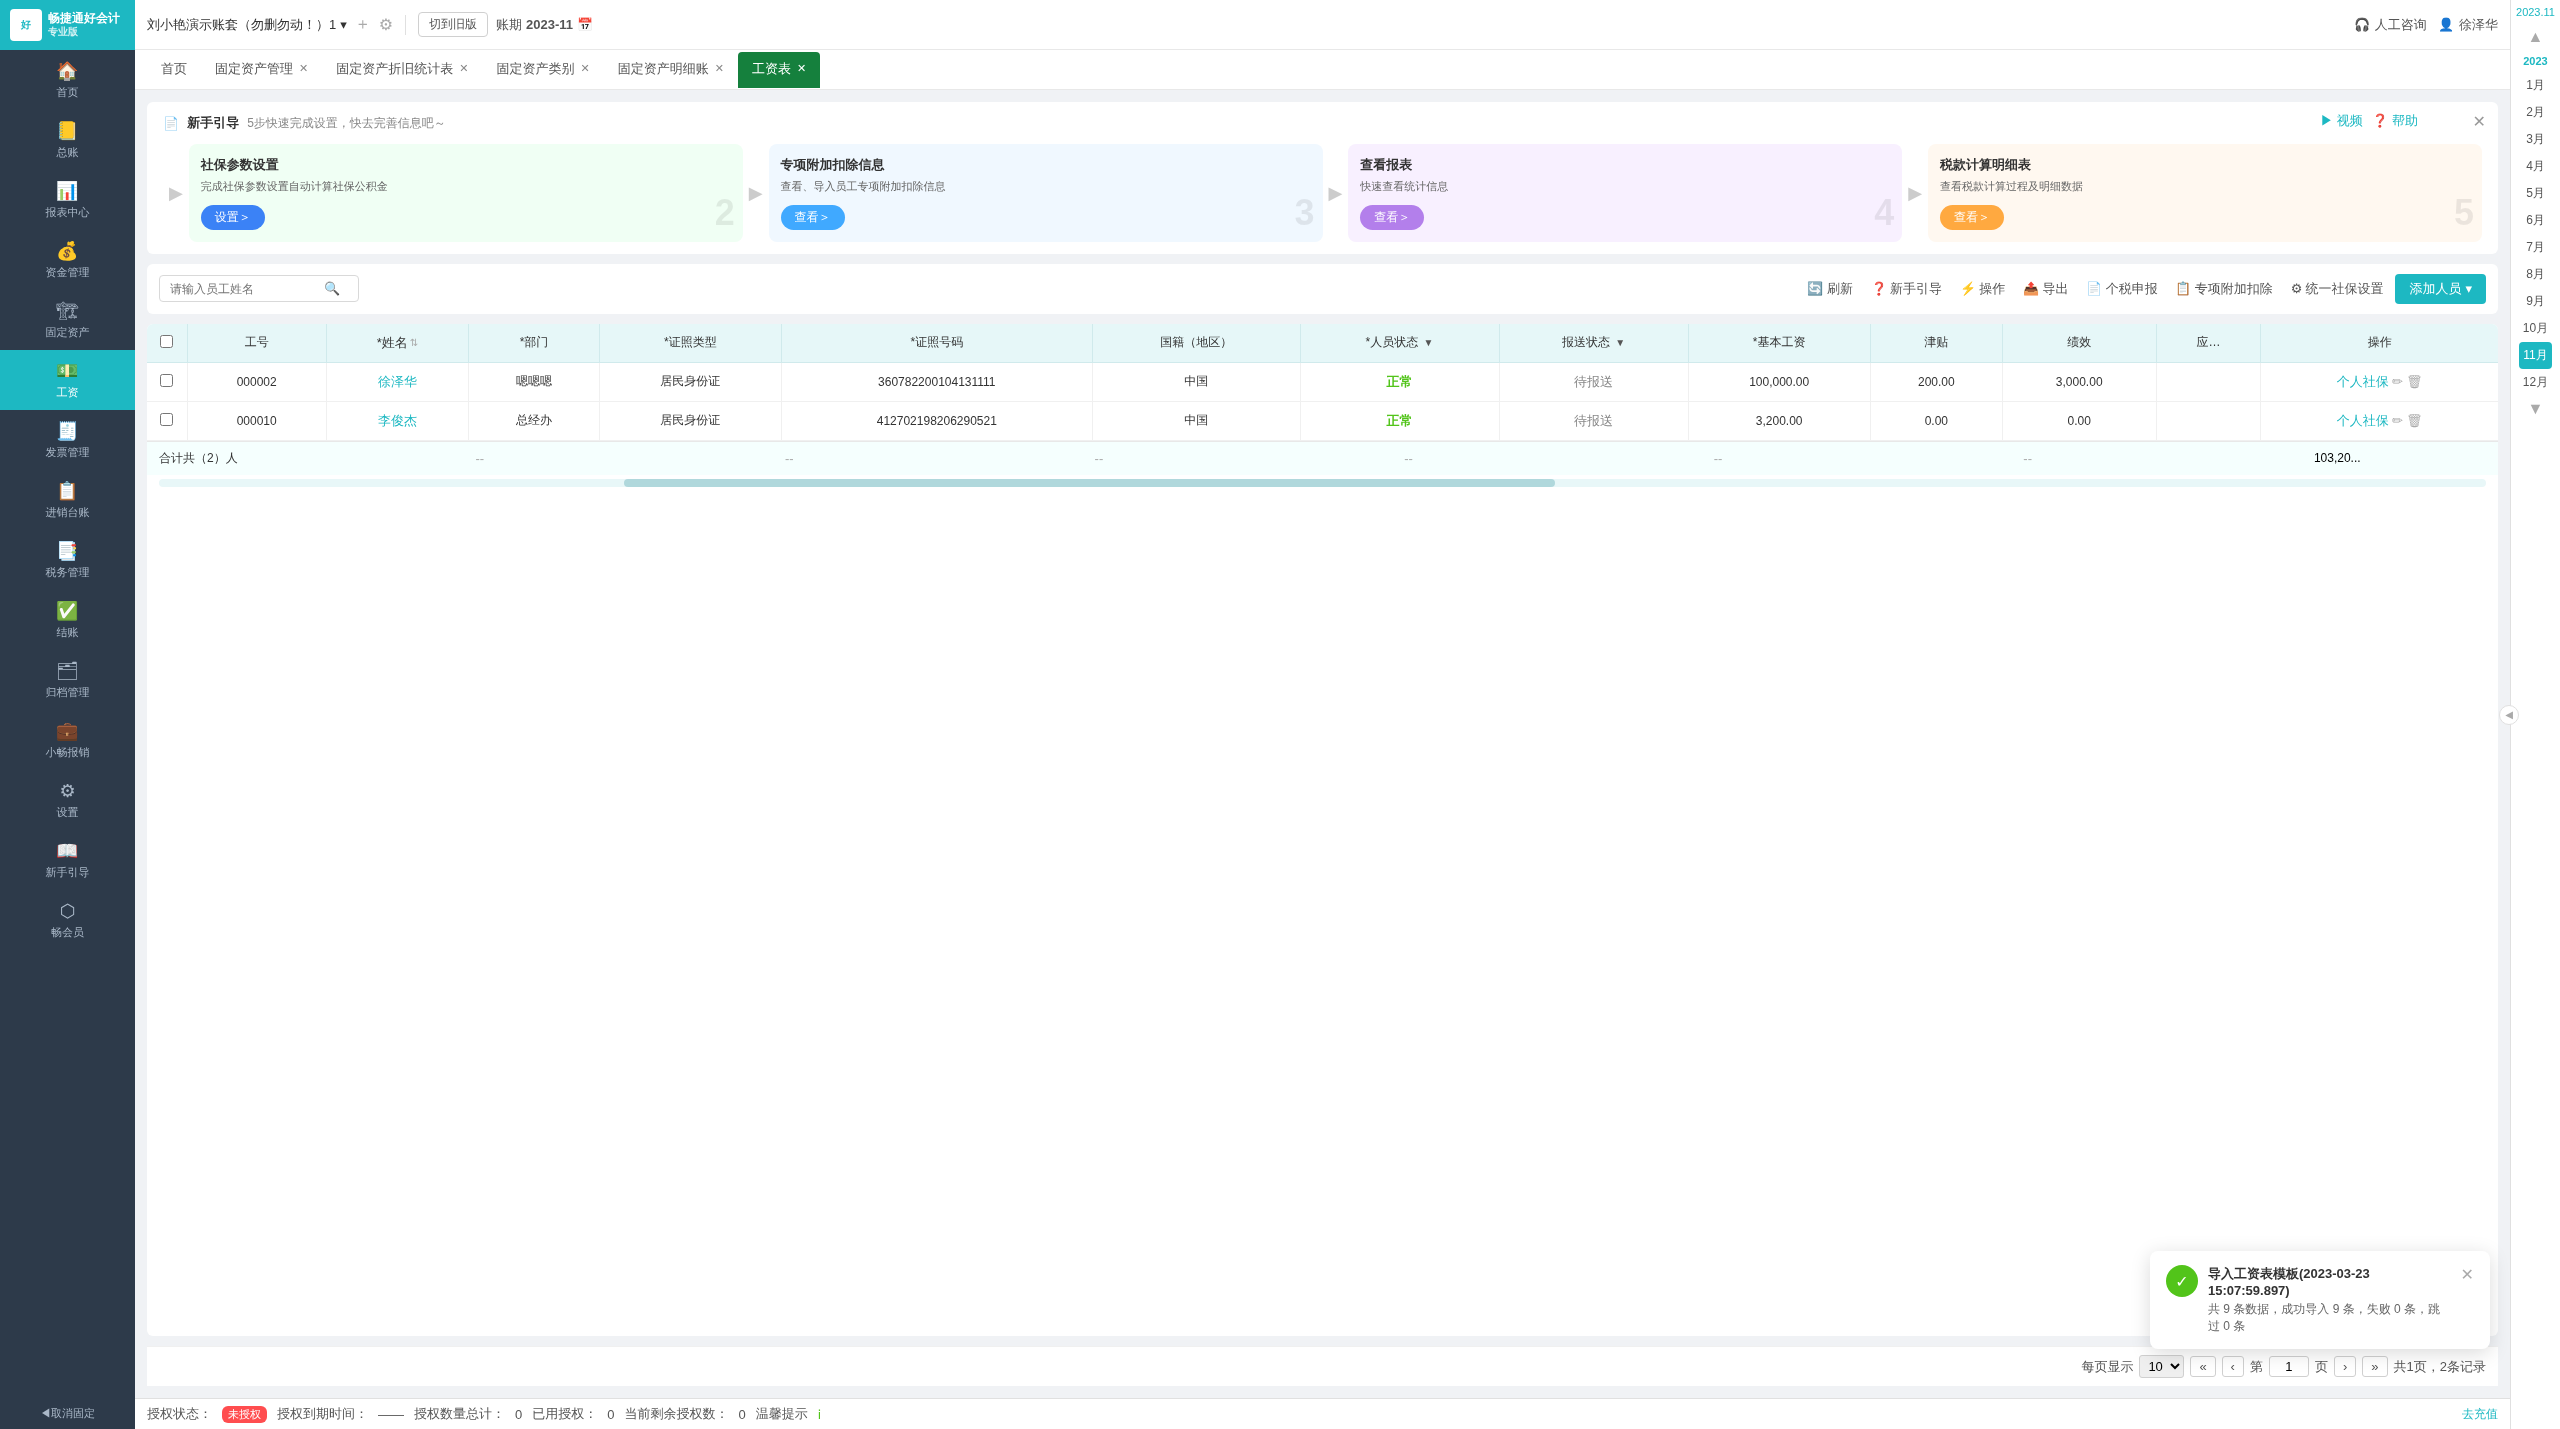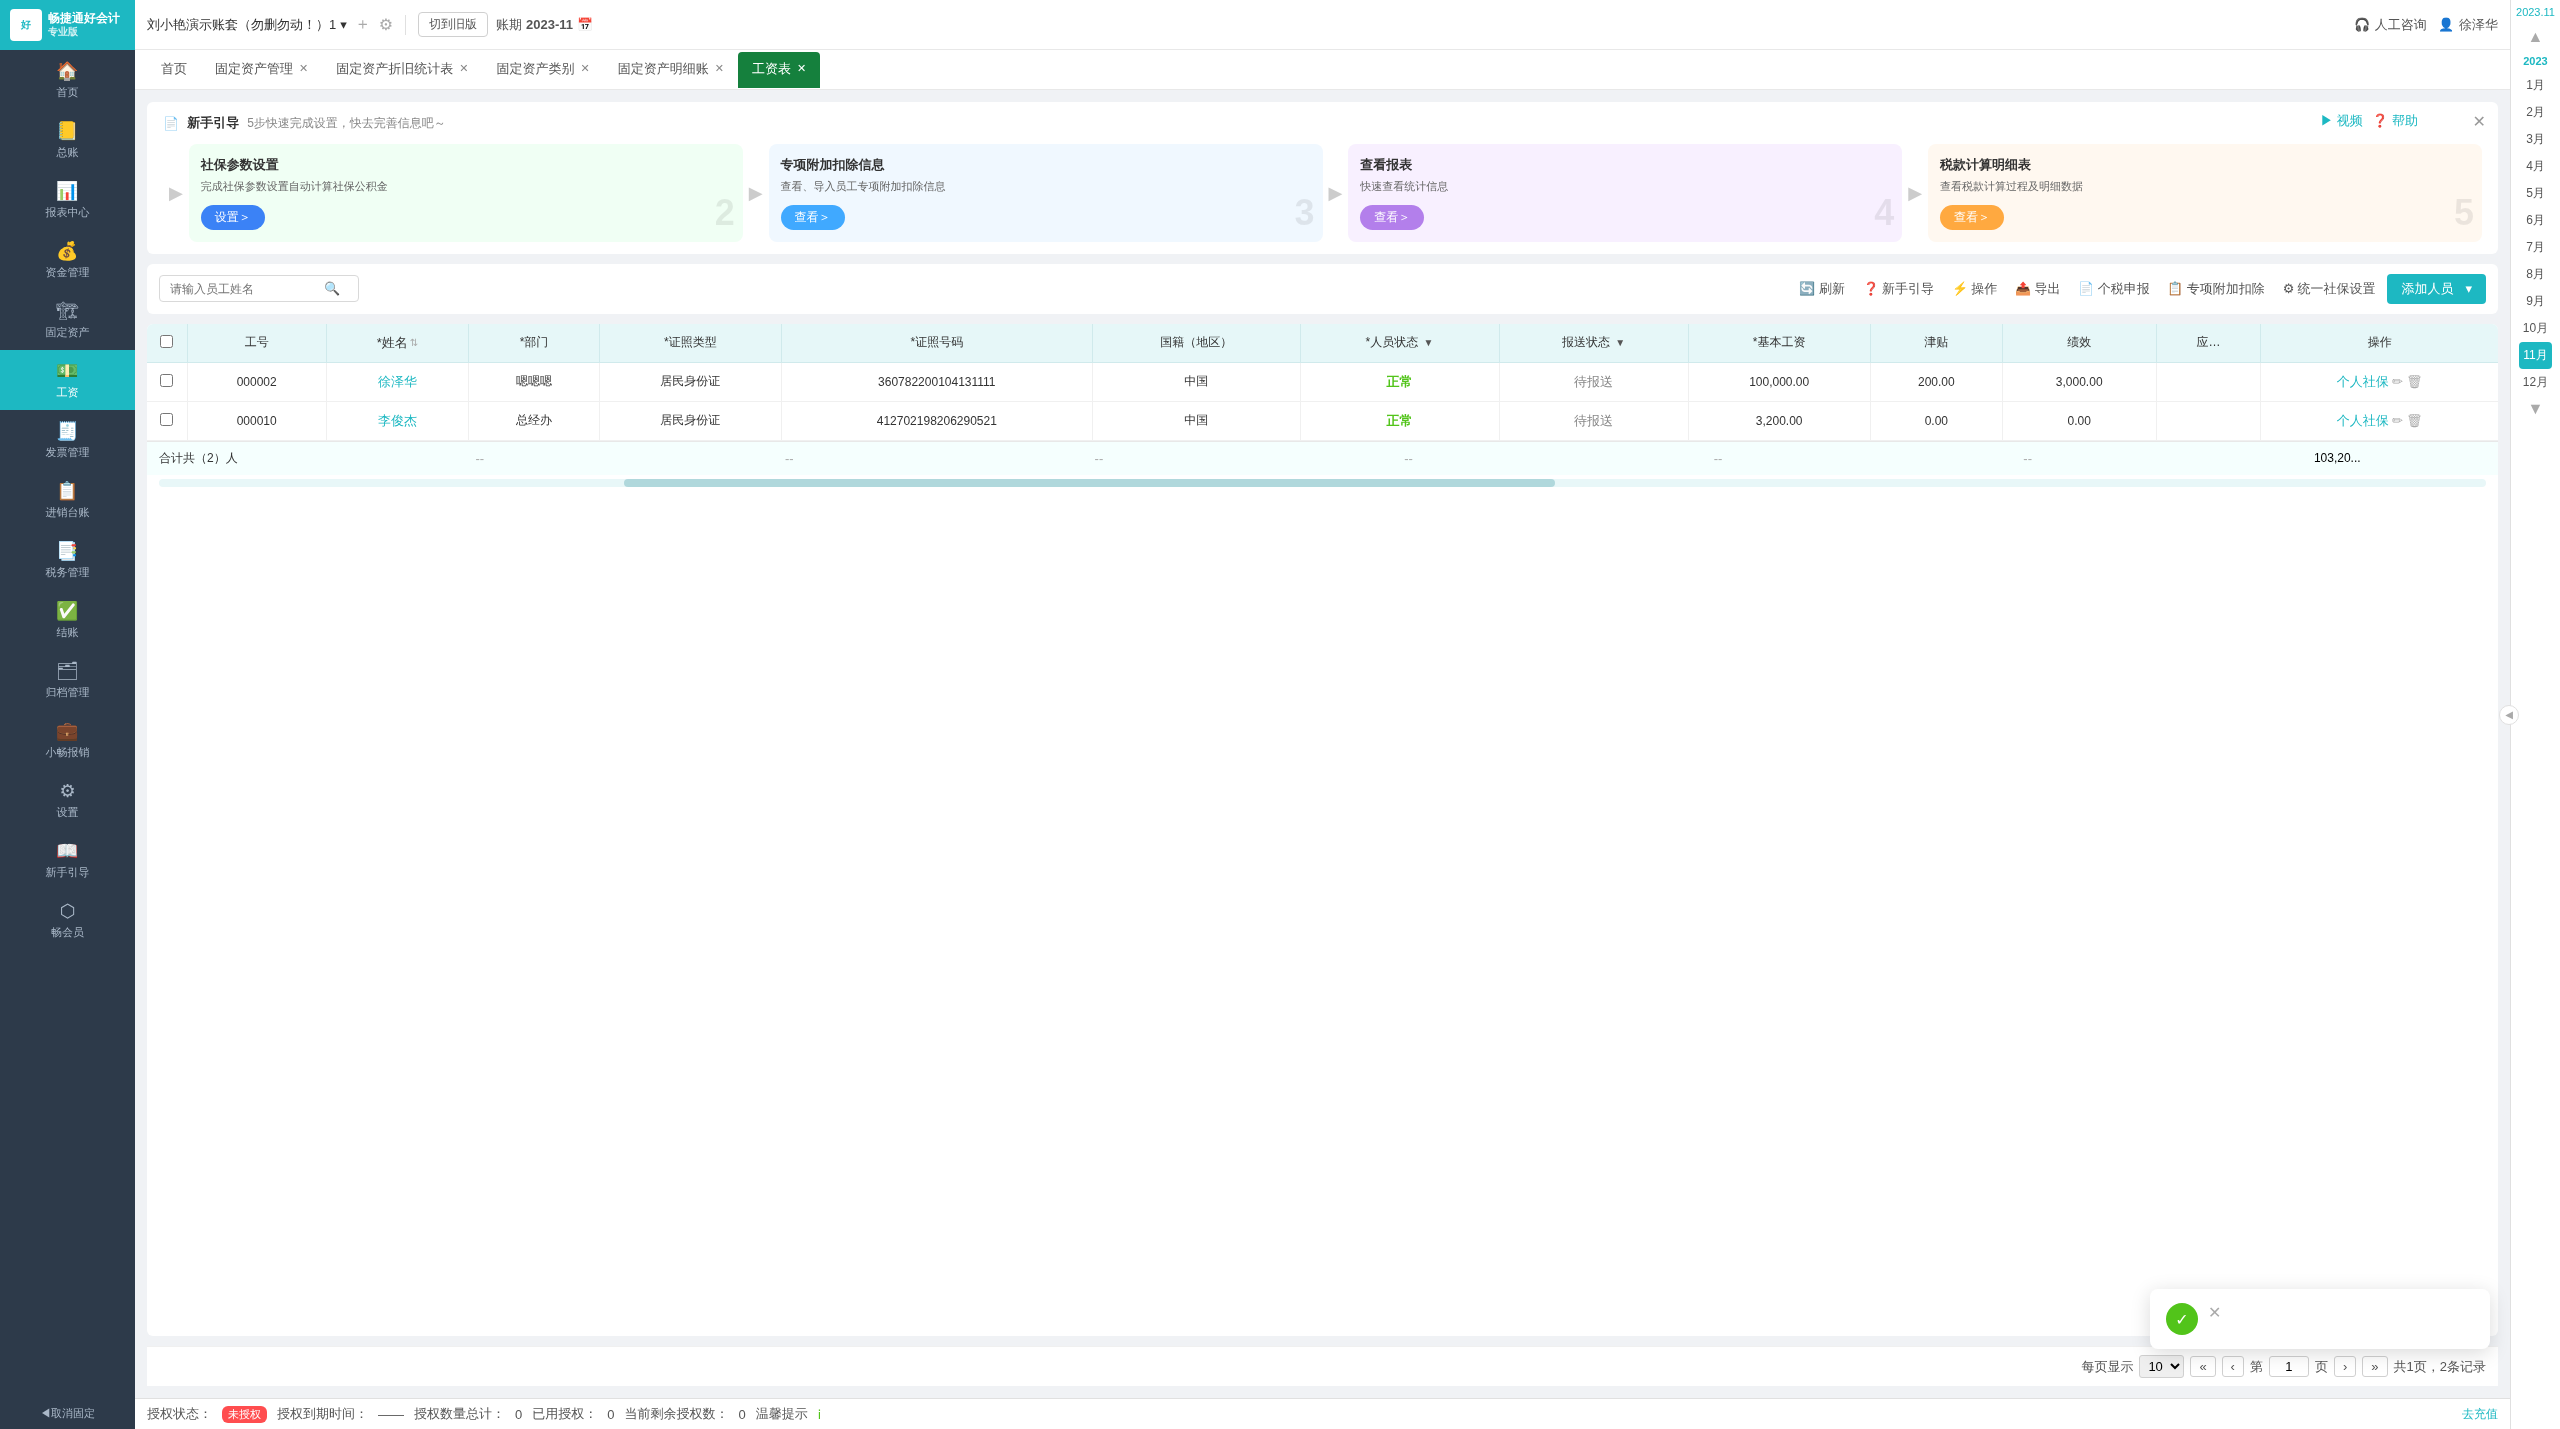--- a/index.html
+++ b/index.html
@@ -181,21 +181,21 @@
       display: flex; align-items: center; gap: 4px;
     }
     .search-input input {
       border: none; outline: none; font-size: 12px; color: #666; width: 150px;
     }
     .toolbar-right { margin-left: auto; display: flex; align-items: center; gap: 6px; }
     .add-btn {
       background: #1db8c2; color: white; border: none;
       border-radius: 4px; padding: 6px 14px;
       cursor: pointer; font-size: 13px;
-      display: flex; align-items: center; gap: 12px;
+      display: flex; align-items: center; gap: 4px;
     }
     .toolbar-action {
       display: flex; align-items: center; gap: 3px;
       color: #555; font-size: 12px; cursor: pointer; padding: 4px 6px;
       border-radius: 4px;
     }
 
     
     .table-wrap {
       background: white;
@@ -705,14 +705,18 @@
       <div class="rs-month">9月</div>
       <div class="rs-month">10月</div>
       <div class="rs-month active">11月</div>
       <div class="rs-month">12月</div>
     </div>
   <div class="rs-nav">▼</div>
 </div>
 
 <div class="toast">
   <div class="toast-icon">✓</div>
+  <div class="toast-content">
+    <div class="toast-title">导入工资表模板(2023-03-23 15:07:59.897)</div>
+    <div class="toast-desc">共 9 条数据，成功导入 9 条，失败 0 条，跳过 0 条</div>
+  </div>
   <div class="toast-close">✕</div>
 </div>
 
 </body></html>

